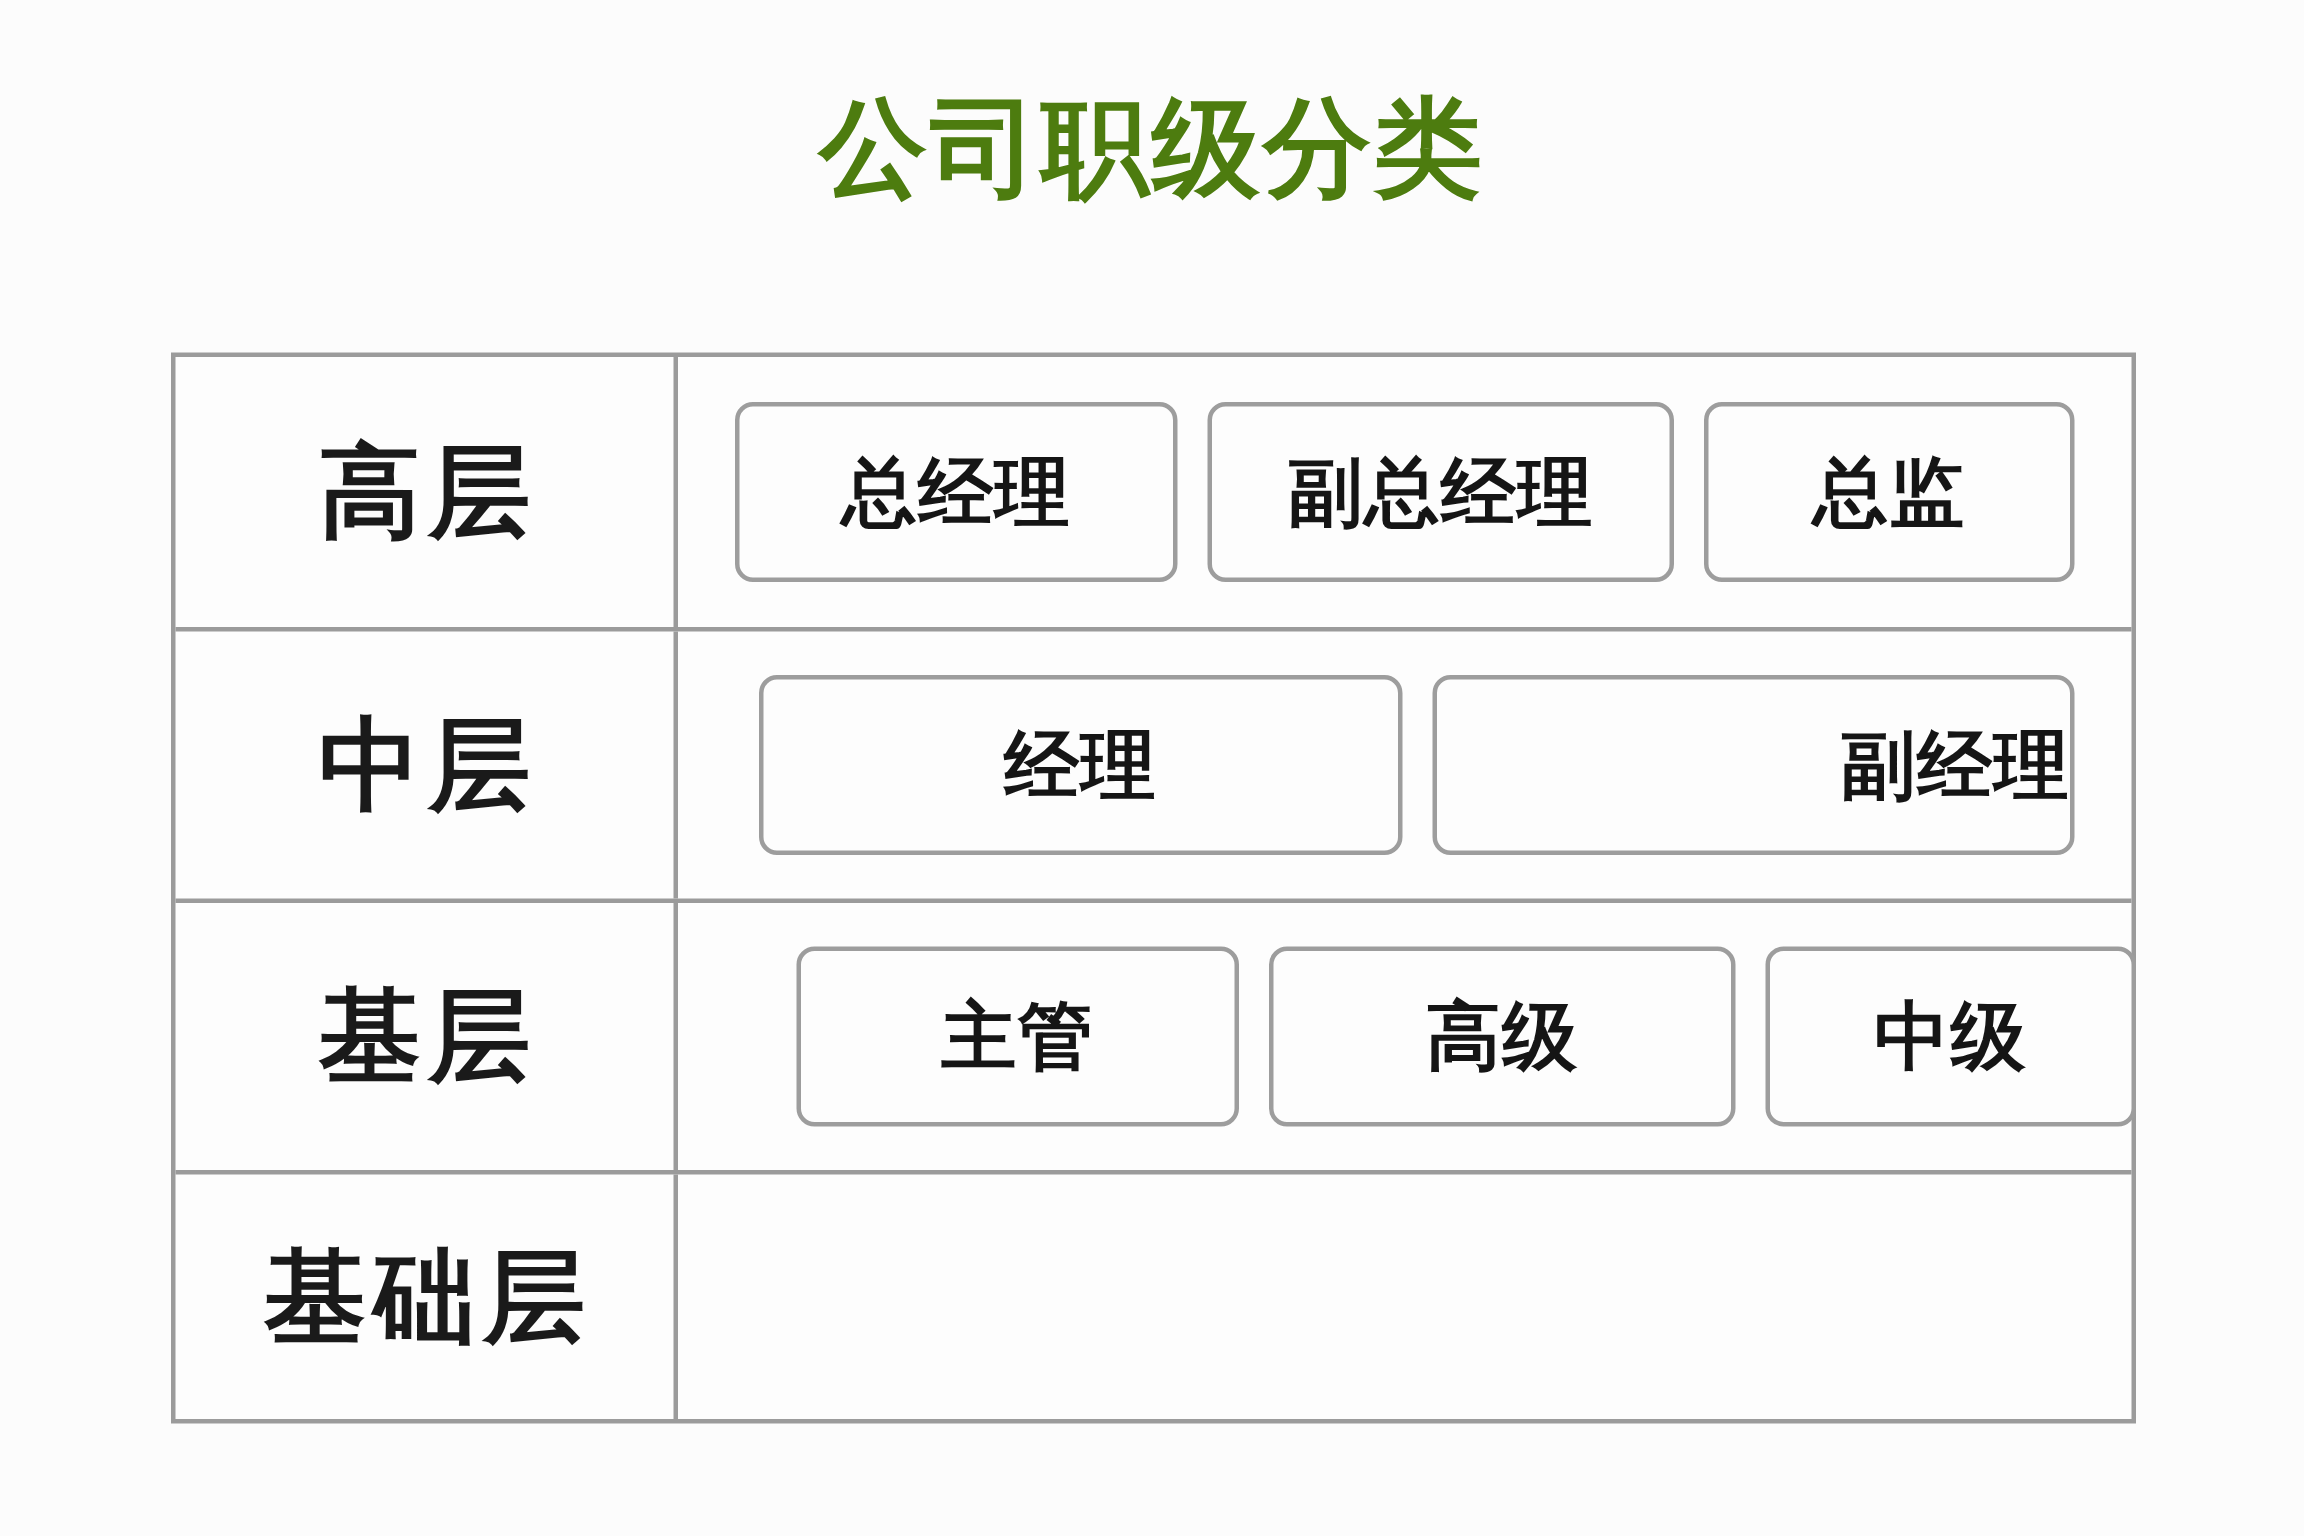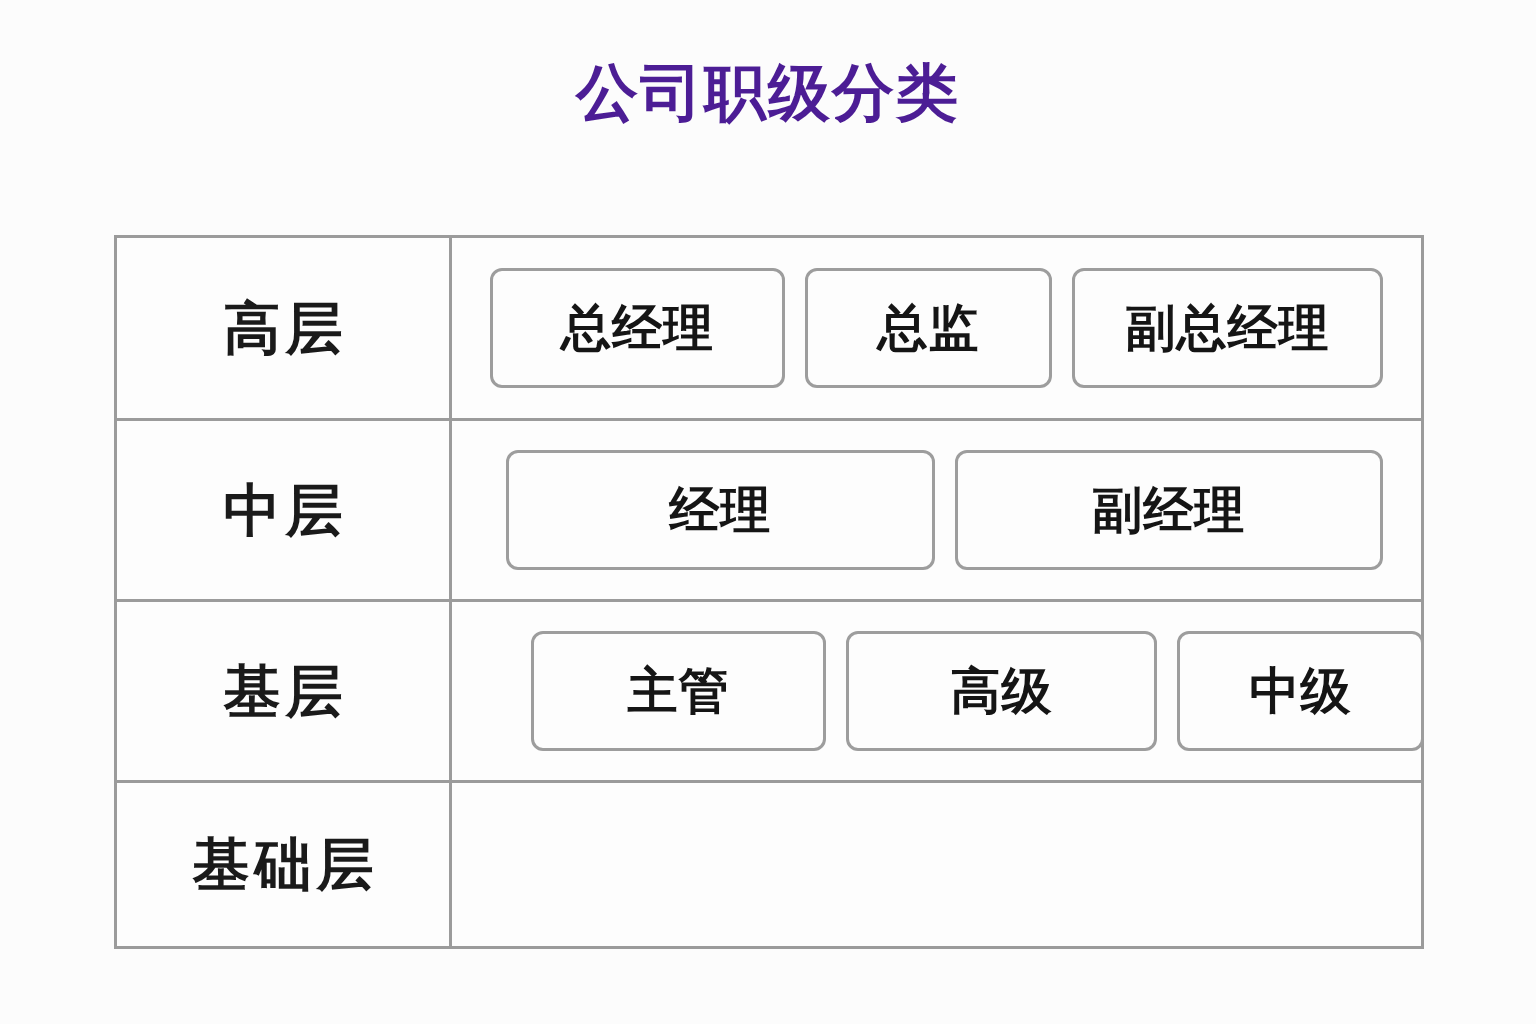--- a/index.html
+++ b/index.html
@@ -19,27 +19,26 @@
     width: 1536px;
     height: 1024px;
     box-sizing: border-box;
   }
   .page-title {
     position: absolute;
     left: 0;
     top: 58px;
     width: 1536px;
     text-align: center;
-    font-size: 62px;
+    font-size: 72px;
     font-weight: 700;
     letter-spacing: 2px;
     line-height: 1.15;
-    color: #4c1d95;
+    color: #4d7c0f;
     white-space: nowrap;
-    font-family: Liberation Serif, serif;
   }
   .levels-table {
     position: absolute;
     left: 114px;
     top: 235px;
     width: 1310px;
     height: 714px;
     box-sizing: border-box;
     border: 3px solid #9b9b9b;
     background: #fdfdfd;
@@ -62,21 +61,21 @@
 
   .level-label-cell {
     flex: 0 0 335px;
     border-right: 3px solid #9b9b9b;
     display: flex;
     align-items: center;
     justify-content: center;
     box-sizing: border-box;
   }
   .level-label {
-    font-size: 57px;
+    font-size: 68px;
     font-weight: 700;
     letter-spacing: 5px;
     line-height: 1;
     color: #1a1a1a;
     text-indent: 5px;
     white-space: nowrap;
   }
   .chips-cell {
     flex: 1 1 auto;
     display: flex;
@@ -94,21 +93,21 @@
     display: flex;
     align-items: center;
     justify-content: center;
     height: 120px;
     min-width: 0;
   }
   .row-1 .chip-0 { flex: 0 0 295px; }
   .row-1 .chip-1 { flex: 0 0 311px; }
   .row-1 .chip-2 { flex: 0 0 247px; }
   .row-2 .chip-0 { flex: 1 1 0; }
-  .row-2 .chip-1 { flex: 1 1 0; }
+  .row-2 .chip-1 { flex: 1 1 0; justify-content: flex-end; }
   .row-3 .chip-0 { flex: 0 0 295px; margin-left: 25px; }
   .row-3 .chip-1 { flex: 0 0 311px; text-align: center; }
   .row-3 .chip-2 { flex: 0 0 247px; }
   .row-4 .chip-0 { flex: 1 1 0; height: 112px; }
 
   .chip-label {
     font-size: 50px;
     font-weight: 600;
     letter-spacing: 1px;
     line-height: 1;
@@ -126,25 +125,25 @@
   <div class="levels-table">
 
     <div class="level-row row-1 row-h-180">
       <div class="level-label-cell">
         <span class="level-label">高层</span>
       </div>
       <div class="chips-cell">
         <div class="chip chip-0">
           <span class="chip-label">总经理</span>
         </div>
+        <div class="chip chip-1">
+          <span class="chip-label">副总经理</span>
+        </div>
         <div class="chip chip-2">
           <span class="chip-label">总监</span>
-        </div>
-        <div class="chip chip-1">
-          <span class="chip-label">副总经理</span>
         </div>
       </div>
     </div>
 
     <div class="level-row row-2 row-h-178">
       <div class="level-label-cell">
         <span class="level-label">中层</span>
       </div>
       <div class="chips-cell">
         <div class="chip chip-0">

